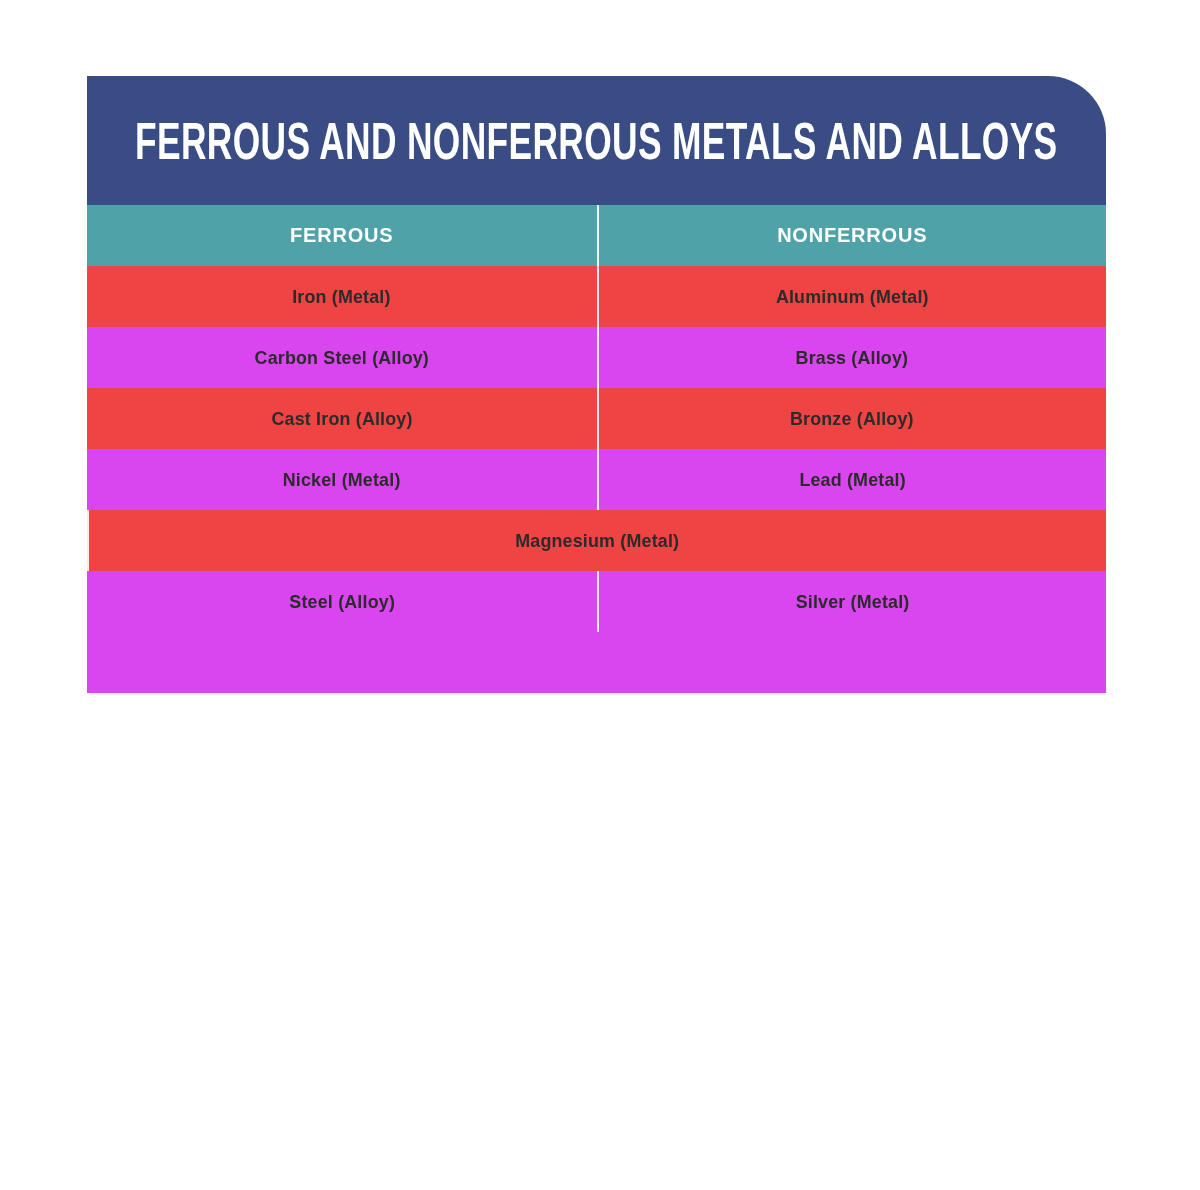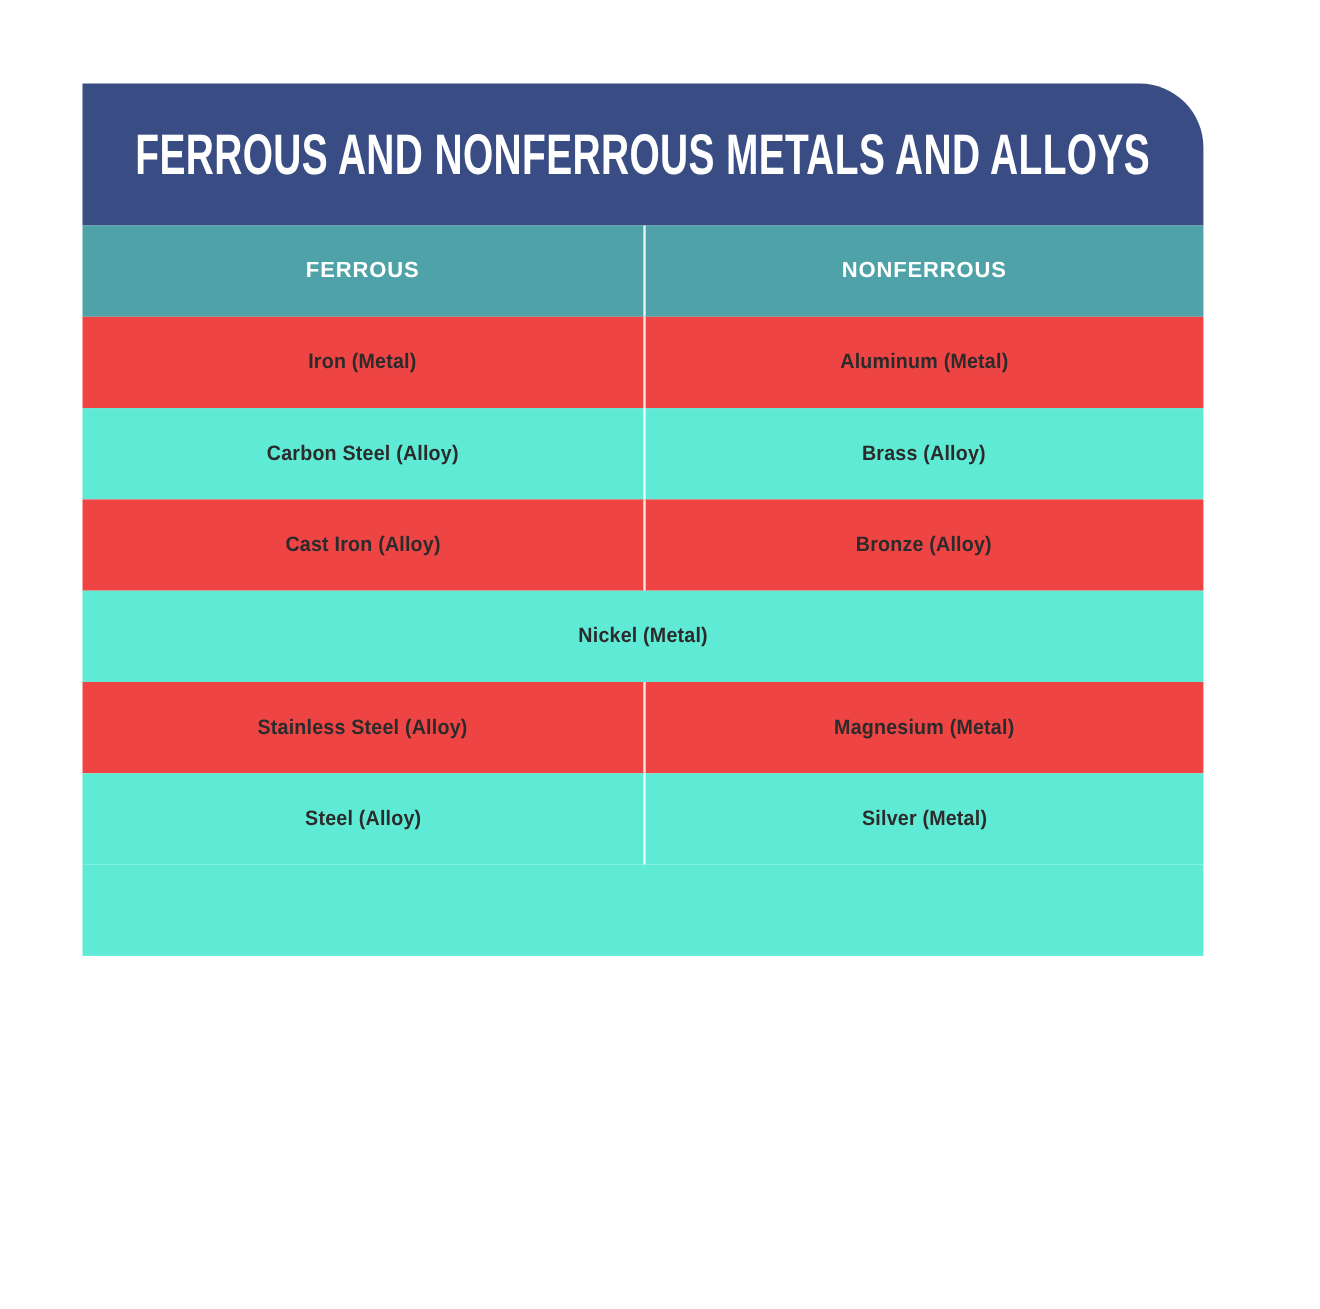--- a/index.html
+++ b/index.html
@@ -6,21 +6,21 @@
   html, body {
     width: 1200px;
     height: 1190px;
     background: #ffffff;
     font-family: "Liberation Sans", sans-serif;
     overflow: hidden;
     position: relative;
   }
   .sheet {
     position: absolute;
-    left: 75px;
+    left: 87px;
     top: 76px;
     width: 1019px;
     text-align: center;
   }
   .title-bar {
     height: 129px;
     background: #394C83;
     border-top-right-radius: 58px;
     display: flex;
     align-items: center;
@@ -32,21 +32,21 @@
     color: #ffffff;
     font-size: 52px;
     font-weight: bold;
     white-space: nowrap;
     letter-spacing: 0.5px;
     transform: scaleX(0.68);
     transform-origin: center;
   }
   .row {
     display: flex;
-    height: 83px;
+    height: 61px;
     width: 100%;
     border-radius: 12px;
   }
   .cell {
     flex: 1 1 50%;
     display: flex;
     align-items: center;
     justify-content: center;
     overflow: hidden;
   }
@@ -57,21 +57,21 @@
     background: #4FA3A8;
   }
   .header-row .cell span {
     color: #ffffff;
     font-size: 20px;
     font-weight: bold;
     letter-spacing: 0.8px;
     white-space: nowrap;
   }
   .row.dark .cell { background: #ef4444; }
-  .row.light .cell { background: #5eead4; }
+  .row.light .cell { background: #d946ef; }
   .row .cell .cell-text {
     color: #2B2B2B;
     font-size: 19px;
     font-weight: bold;
     letter-spacing: 0.2px;
     white-space: nowrap;
     display: inline-block;
     transform: scaleX(0.94);
     transform-origin: center;
   }
@@ -120,26 +120,26 @@
         <span class="cell-text">Bronze (Alloy)</span>
       </div>
   </div>
 
 
 
   <div class="row light">
     <div class="cell">
         <span class="cell-text">Nickel (Metal)</span>
       </div>
+    <div class="cell right-col">
+        <span class="cell-text">Lead (Metal)</span>
+      </div>
   </div>
 
   <div class="row dark">
-    <div class="cell">
-        <span class="cell-text">Stainless Steel (Alloy)</span>
-      </div>
     <div class="cell right-col">
         <span class="cell-text">Magnesium (Metal)</span>
       </div>
   </div>
 
   <div class="row light">
     <div class="cell">
         <span class="cell-text">Steel (Alloy)</span>
       </div>
     <div class="cell right-col">

